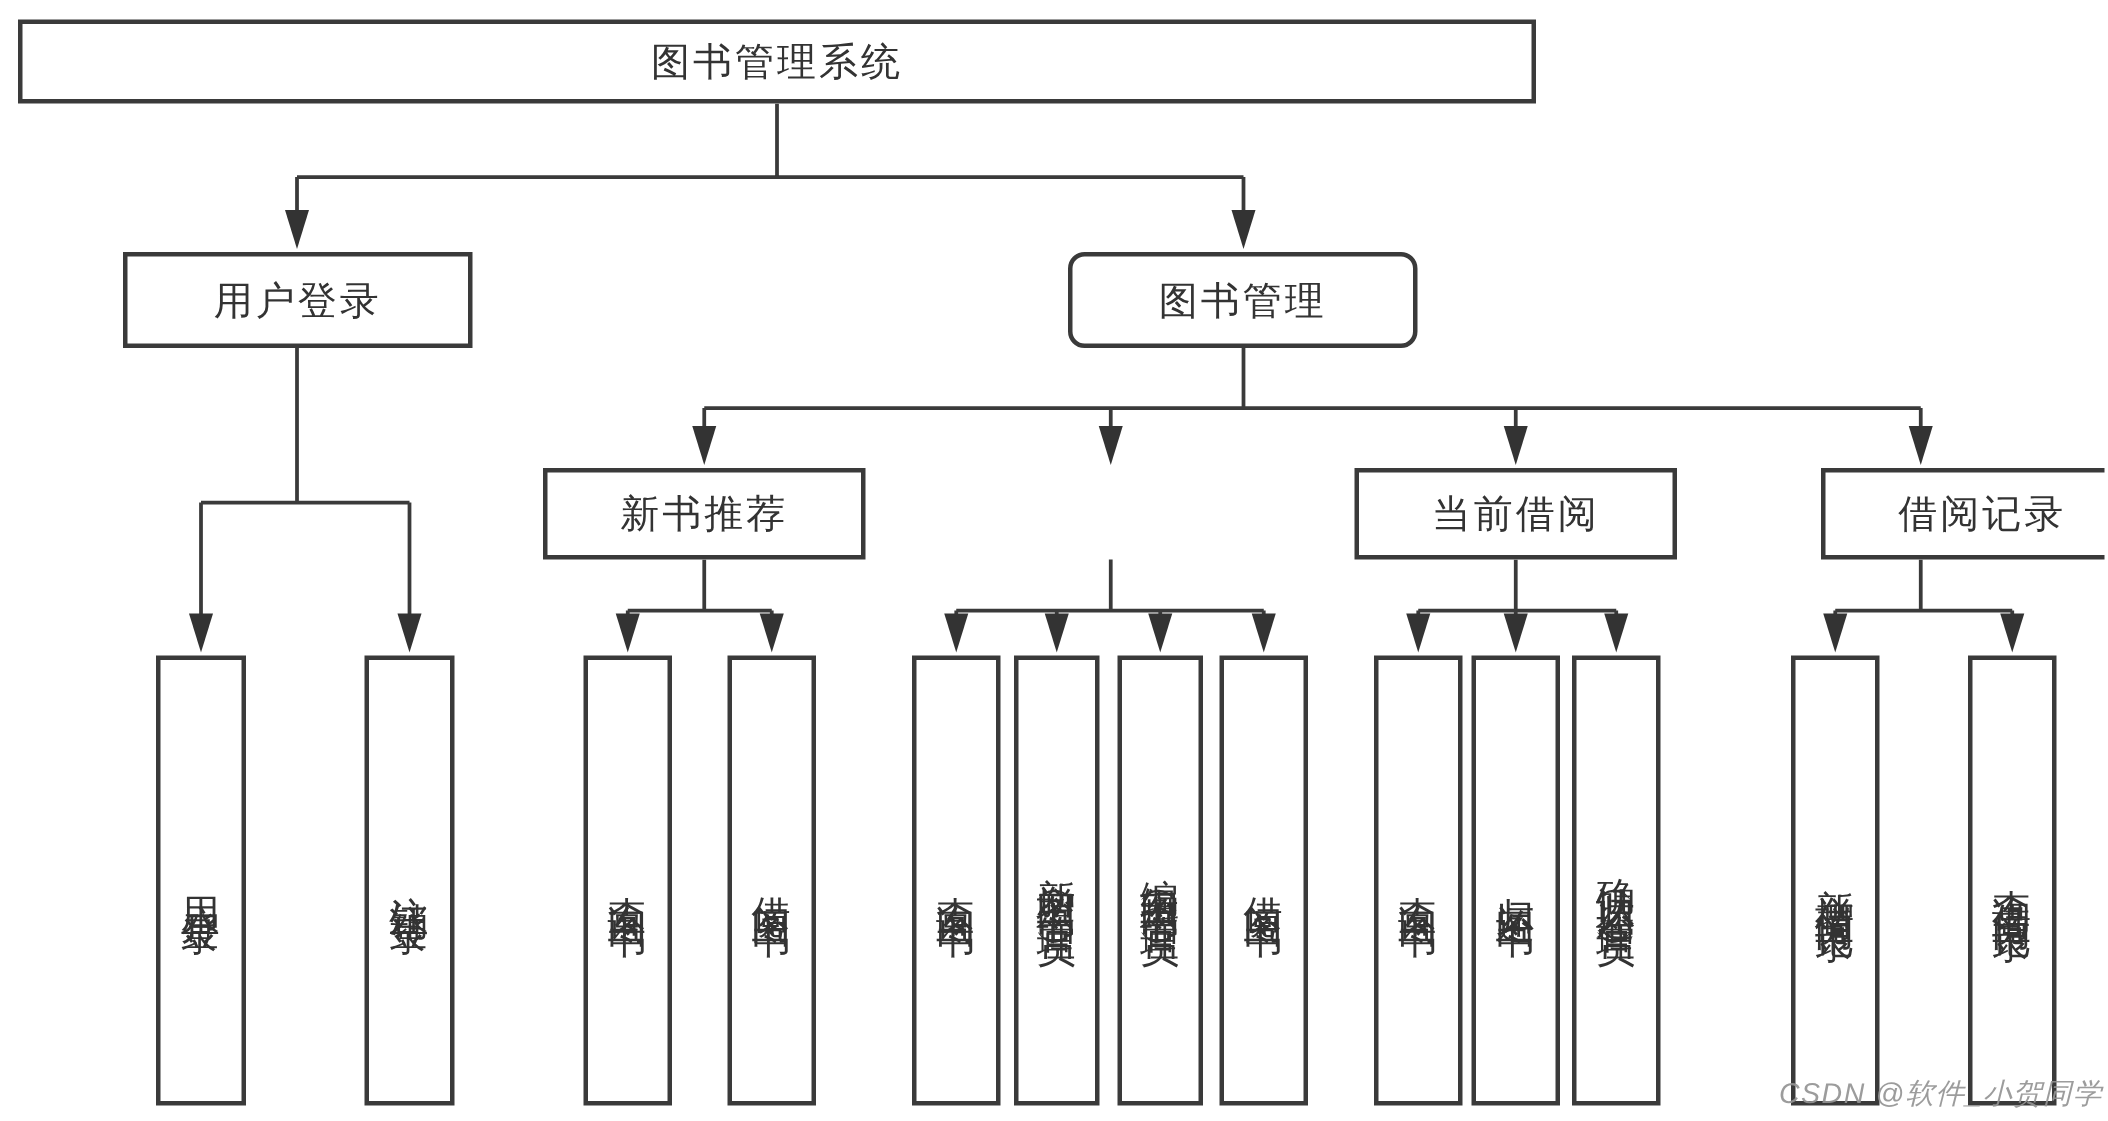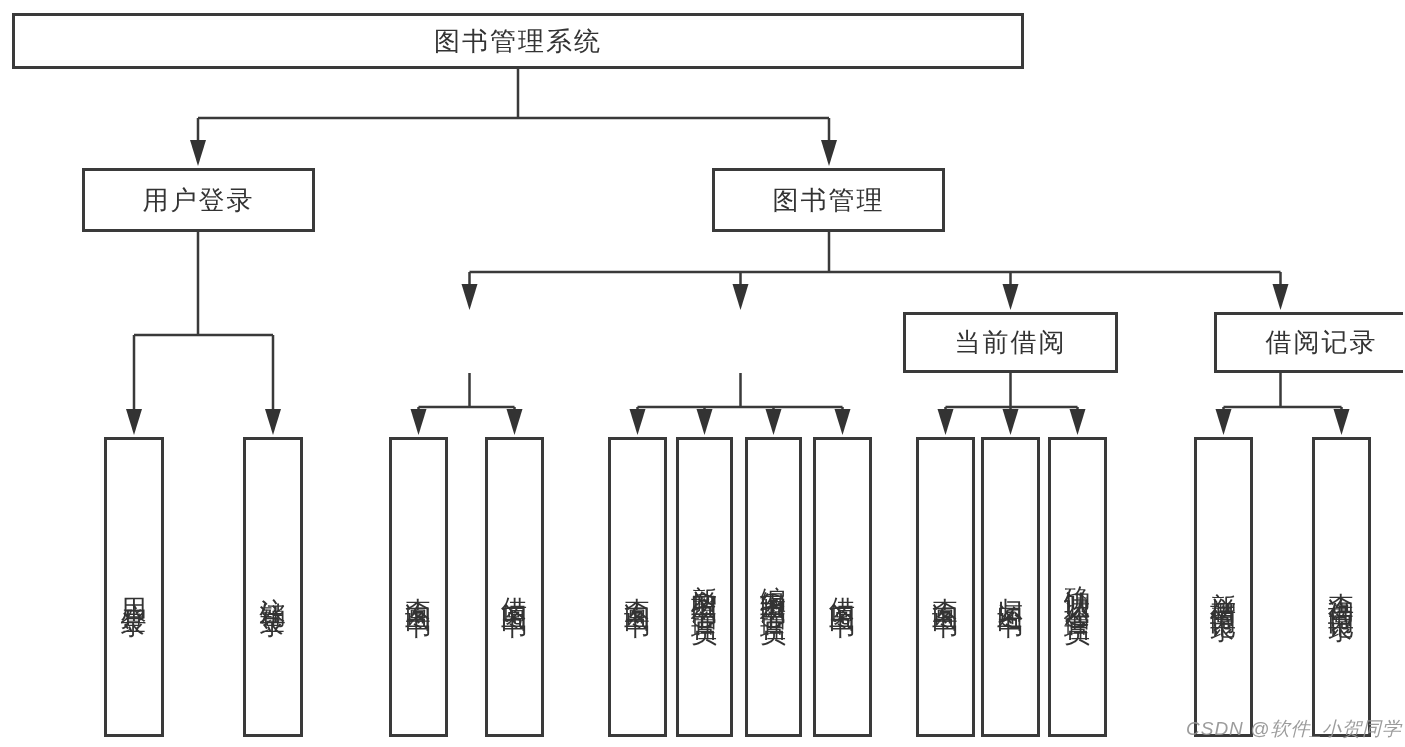--- a/index.html
+++ b/index.html
@@ -42,21 +42,21 @@
     writing-mode: vertical-rl;
     text-orientation: mixed;
     font-size: 26px;
     letter-spacing: 5px;
     line-height: 1;
     color: #333333;
   }
   .root-box   { left: 12px;   top: 13px;  width: 1012px; height: 56px; }
   .l2-box     { top: 168px; width: 233px; height: 64px; }
   .l2-login   { left: 82px; }
-  .l2-mgmt    { left: 712px; }
+  .l2-mgmt    { left: 712px; border-radius: 11px; }
   .l3-box     { top: 312px; width: 215px; height: 61px; }
   .l3-newrec  { left: 362px; }
   .l3-borrow  { left: 633px; }
   .l3-current { left: 903px; }
   .l3-records { left: 1214px; }
   .leaf       { top: 437px; height: 300px; width: 60px; }
   .watermark {
     position: absolute;
     left: 1186px;
     top: 716px;
@@ -117,20 +117,23 @@
     <span class="hlabel">图书管理系统</span>
   </div>
 
   <div class="box l2-box l2-login">
     <span class="hlabel">用户登录</span>
   </div>
   <div class="box l2-box l2-mgmt">
     <span class="hlabel">图书管理</span>
   </div>
 
+  <div class="box l3-box l3-newrec">
+    <span class="hlabel">新书推荐</span>
+  </div>
   <div class="box l3-box l3-current">
     <span class="hlabel">当前借阅</span>
   </div>
   <div class="box l3-box l3-records">
     <span class="hlabel">借阅记录</span>
   </div>
 
   <div class="box leaf" style="left:104px;">
     <span class="vlabel">用户登录</span>
   </div>

